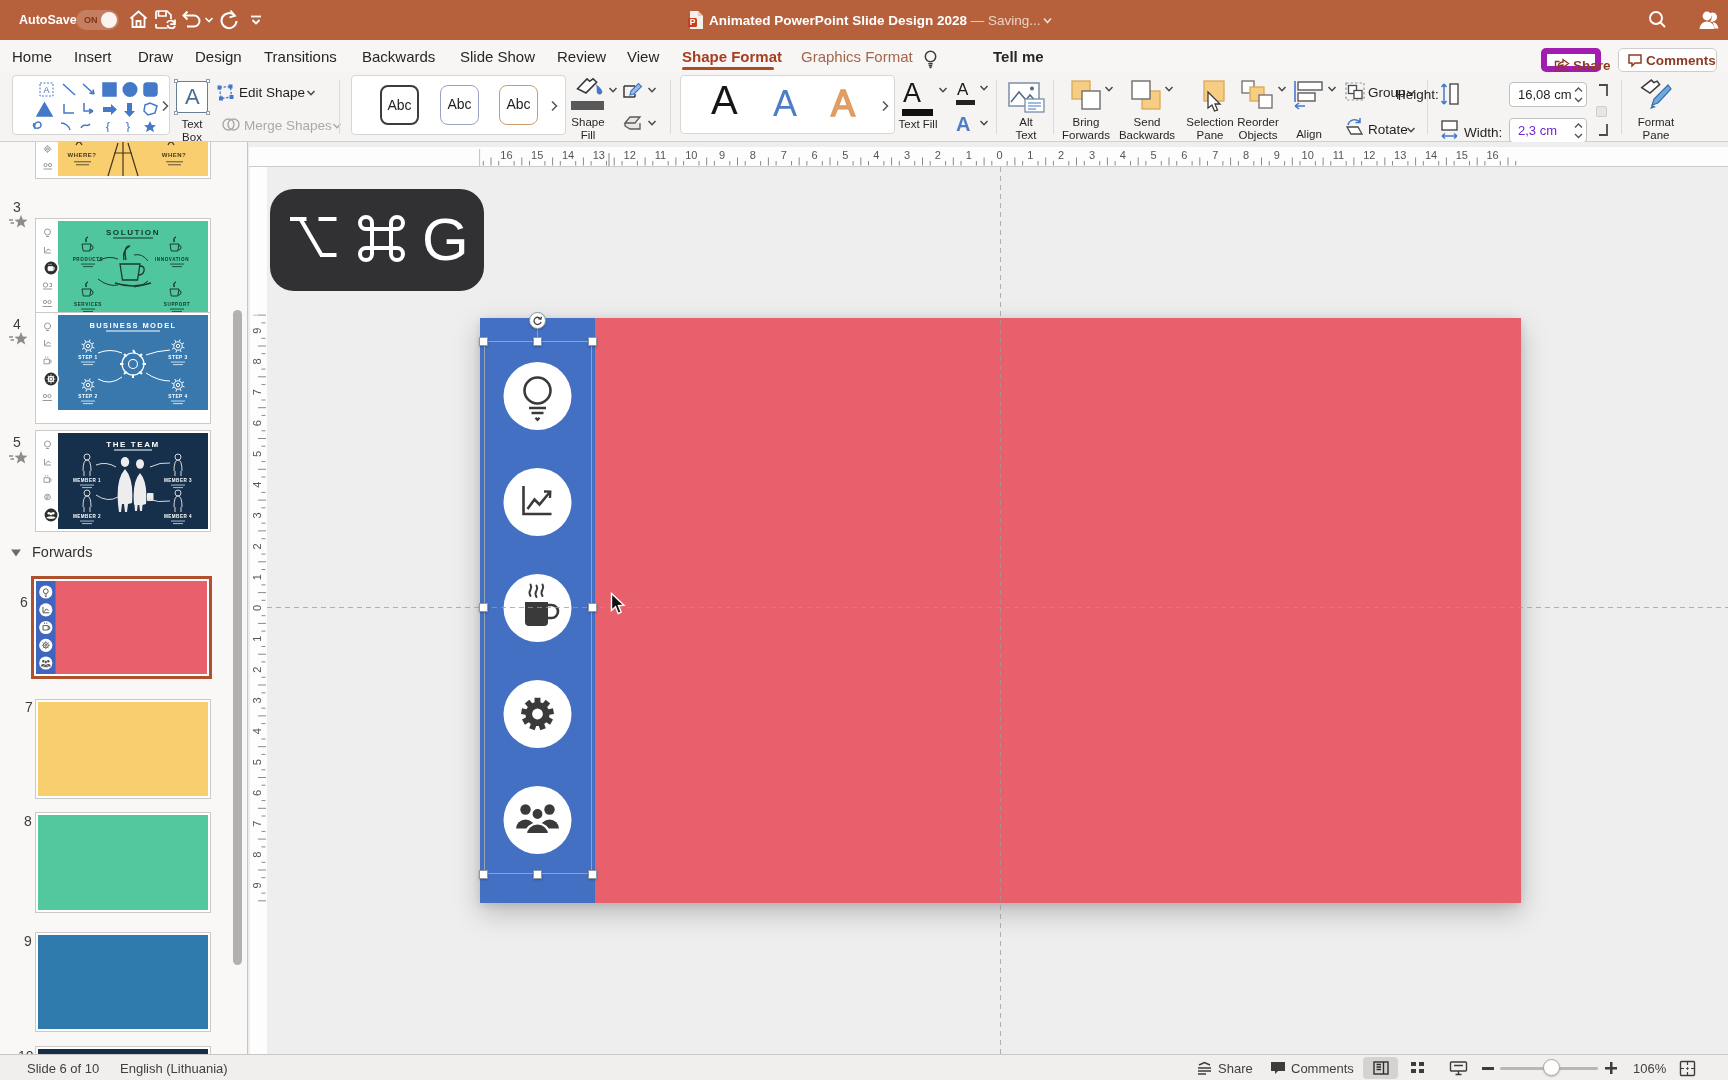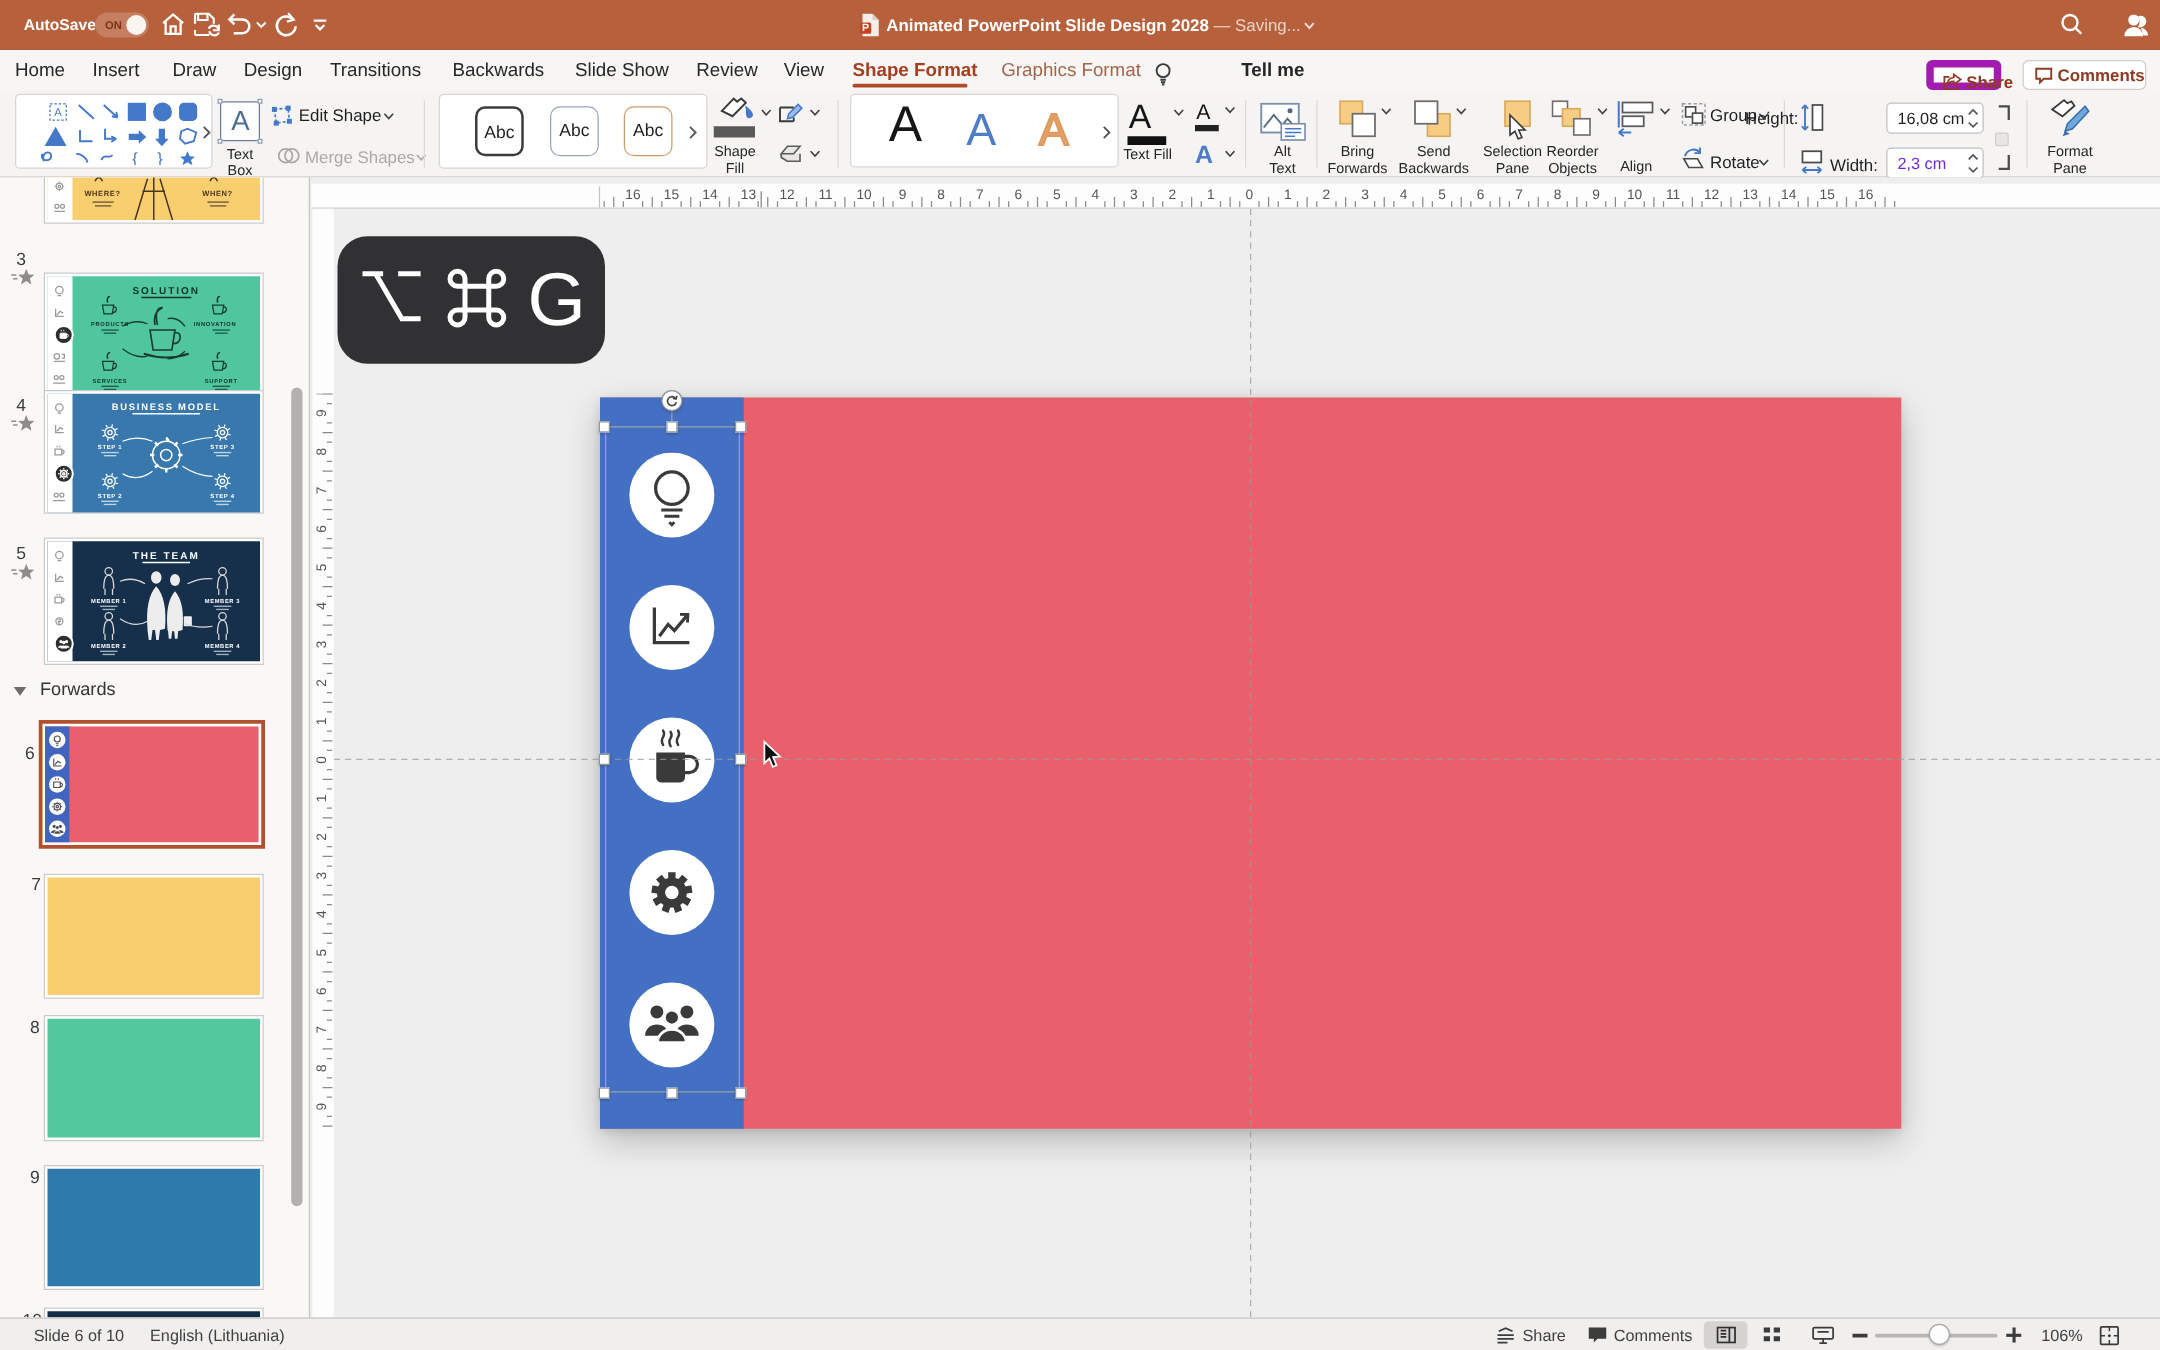--- a/index.html
+++ b/index.html
@@ -405,21 +405,21 @@
           <rect x="134" y="89.5" width="14" height="1.1"></rect>
           <rect x="136" y="92" width="10" height="1.1"></rect>
         </g>
     </svg>
   </div>
   <span class="slnum" style="left:13px;top:174px;">4</span>
   <svg class="ab" style="left:8px;top:189px;" width="22" height="16" viewBox="0 0 22 16">
       <path d="M13 1 L14.8 5.5 L19.5 5.8 L15.9 8.8 L17.2 13.5 L13 10.8 L8.8 13.5 L10.1 8.8 L6.5 5.8 L11.2 5.5 Z" fill="#8E8C8A"></path>
       <path d="M1 6 H5 M2.5 9 H6" stroke="#8E8C8A" stroke-width="1.3"></path>
     </svg>
-  <div class="thumbcard" style="top:170px;height:99px;text-decoration:underline;">
+  <div class="thumbcard" style="top:170px;height:112px;text-decoration:underline;">
     <svg width="174" height="99" viewBox="0 0 174 99">
       <rect x="2" y="2" width="170" height="95" fill="#3878AD"></rect>
       <rect x="2" y="2" width="20" height="95" fill="#fff"></rect>
       <g stroke="#9A9A9A" fill="none" stroke-width="1">
         <circle cx="11.5" cy="13" r="3"></circle>
           <path d="M10 17.5 H13"></path>
         <path d="M8.5 27 V33 H15 M9.5 32 L12 29 L14.5 30.5"></path>
         <path d="M8 46.2 h5.4 v4.6 h-5.4 Z M13.4 47 q2.2 0 1.8 1.8 q-0.3 1.5 -2 1.5 M9.6 44.8 v-1.2 M11.8 44.8 v-1.2"></path>
         <circle cx="9" cy="83" r="1.6"></circle>
           <circle cx="13.5" cy="83" r="1.6"></circle>

